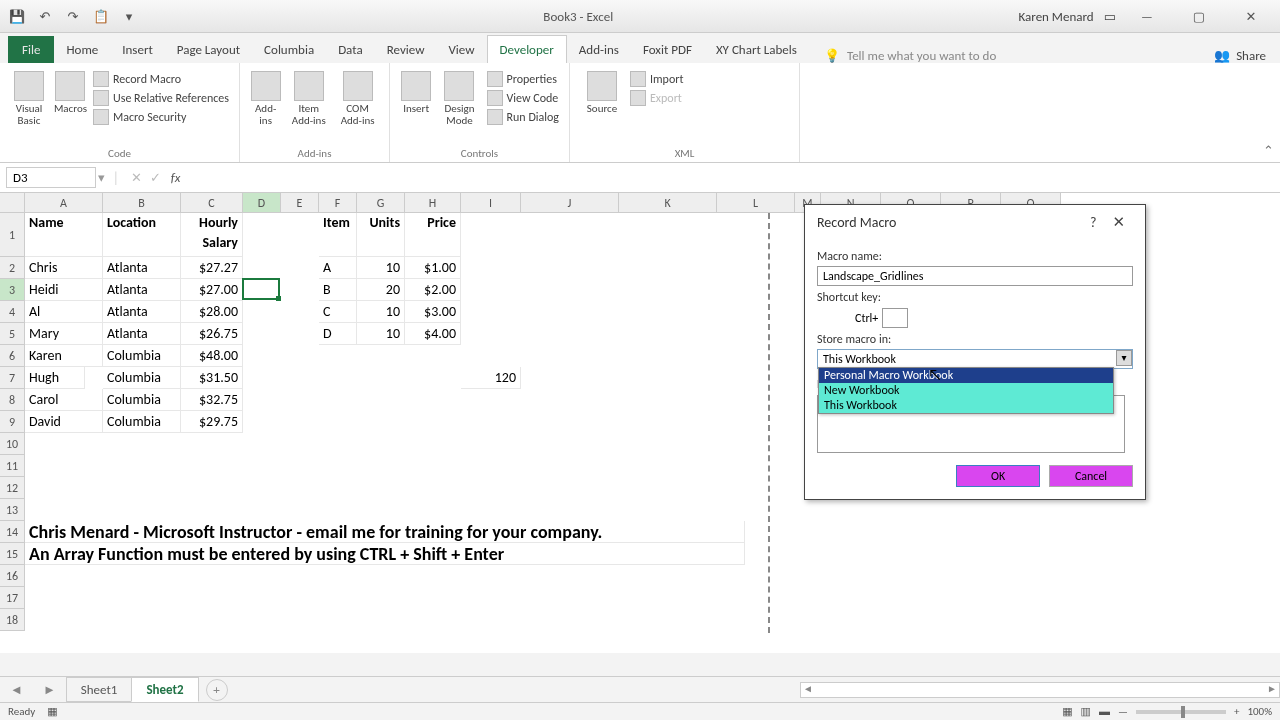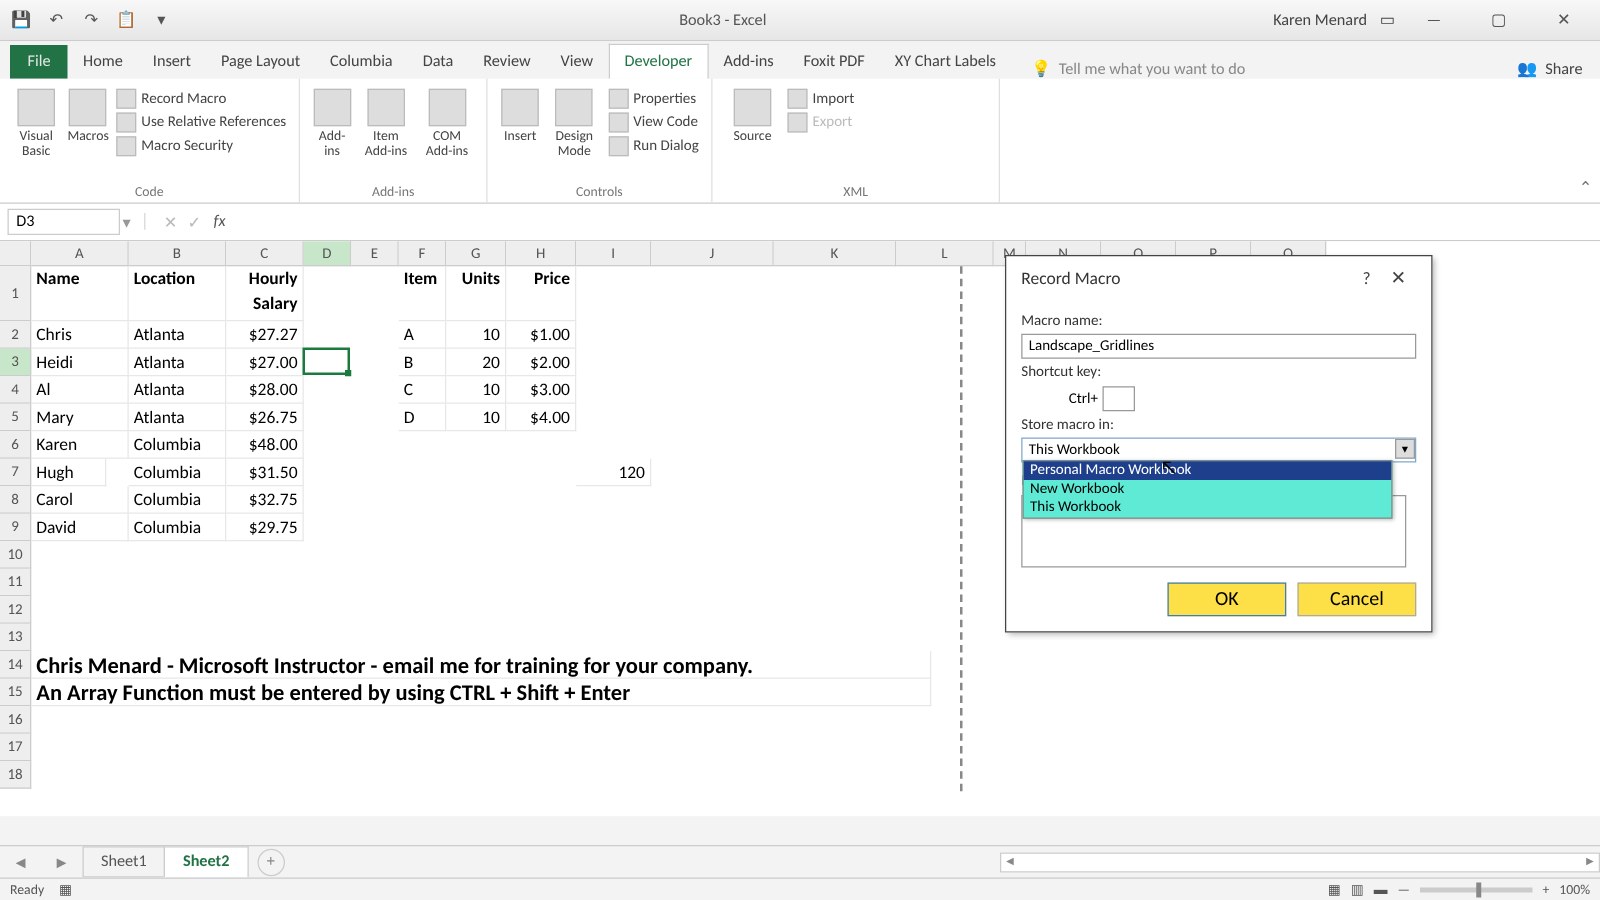--- a/index.html
+++ b/index.html
@@ -88,21 +88,21 @@
 .short-input { width:26px; height:20px; border:1px solid #999; margin-left:4px;}
 .combo { position:relative; margin-top:3px;}
 .combo-input { width:100%; border:1px solid #7fa7c9; padding:2px 5px; font-size:12px; background:#fff; position:relative;}
 .combo-btn { position:absolute; right:1px; top:1px; width:16px; height:16px; background:#ddd; border:1px solid #999; font-size:10px; text-align:center; line-height:14px;}
 .combo-list { position:absolute; left:1px; top:18px; width:296px; background:#5eead4; border:1px solid #888; z-index:20; box-shadow:1px 1px 3px rgba(0,0,0,.25);}
 .combo-list div { font-size:12px; padding:0 5px; line-height:15px;}
 .combo-list .hl { background:#1e3f8c; color:#fff;}
 .desc-area{border:1px solid #999;height:58px;width:308px;margin-top:4px}
 .dlg-cut{font-size:12px;color:#333;margin-top:8px}
 .dlg-btns { text-align:right; margin-top:12px;}
-.dlg-btn { width:95px; padding:3px 0; background:#fde047; border:1px solid #aaa; font-size:16px; margin-left:6px;}
+.dlg-btn { width:84px; padding:3px 0; background:#d946ef; border:1px solid #aaa; font-size:12px; margin-left:6px;}
 .dlg-btn.primary { border:1px solid #3a7ec2;}
 
 .cursor { position:absolute; left:928px; top:365px; font-size:16px; z-index:50; pointer-events:none; color:#000;}
 </style>
 </head>
 <body>
 
 <div class="title-bar">
   <div class="qat">
     <span class="qat-icon">💾</span>

